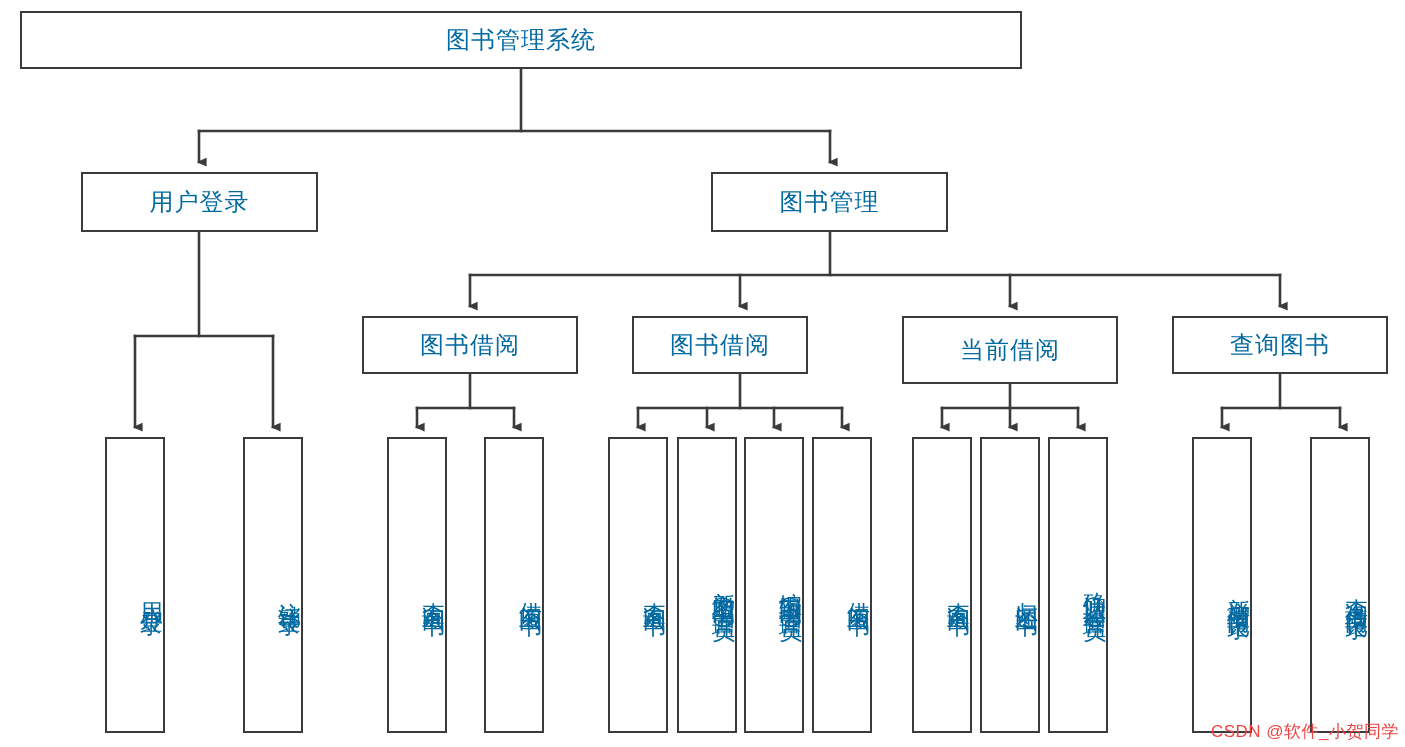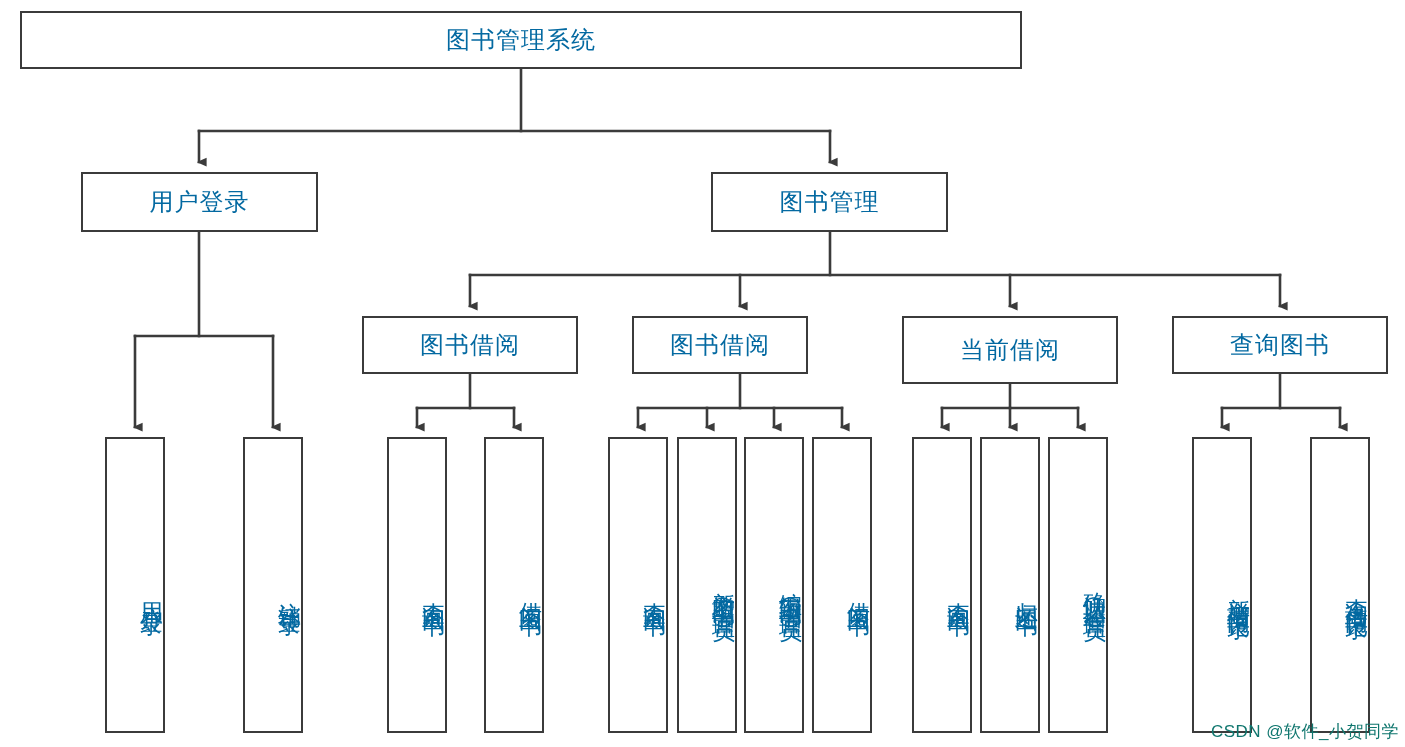--- a/index.html
+++ b/index.html
@@ -6,21 +6,21 @@
   body{width:1405px;height:747px;font-family:"Liberation Sans","DejaVu Sans",sans-serif;}
   #stage{position:relative;width:1405px;height:747px;overflow:hidden;background:#fff;}
   #edges{position:absolute;left:0;top:0;width:1405px;height:747px;}
   .node{position:absolute;box-sizing:border-box;background:#ffffff;
         border:2.5px solid #3b3b3b;display:flex;align-items:center;justify-content:center;
         color:#0369a1;}
   .node.h{font-size:24px;letter-spacing:1px;}
   .node.v{writing-mode:vertical-rl;text-orientation:upright;font-size:23px;
           letter-spacing:4px;padding-top:14px;align-items:flex-start;justify-content:center;}
   .node.v > span{writing-mode:vertical-rl;text-orientation:upright;line-height:1;}
-  .wm{position:absolute;right:6px;bottom:4px;font-size:17px;color:#0f766e;
+  .wm{position:absolute;right:6px;bottom:4px;font-size:17px;color:#ef4444;
       letter-spacing:.5px;white-space:nowrap;}
 </style>
 </head>
 <body>
 
 <div id="stage">
 
   <svg id="edges" viewBox="0 0 1405 747" xmlns="http://www.w3.org/2000/svg">
     <defs>
       <marker id="ah" markerWidth="10" markerHeight="10" refX="4.6" refY="7.6" orient="auto" markerUnits="userSpaceOnUse">

